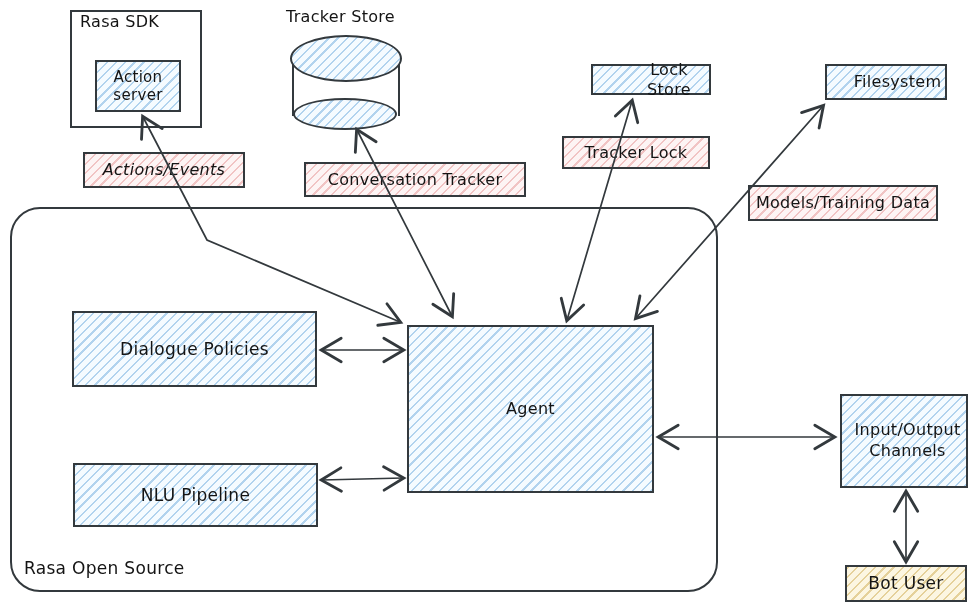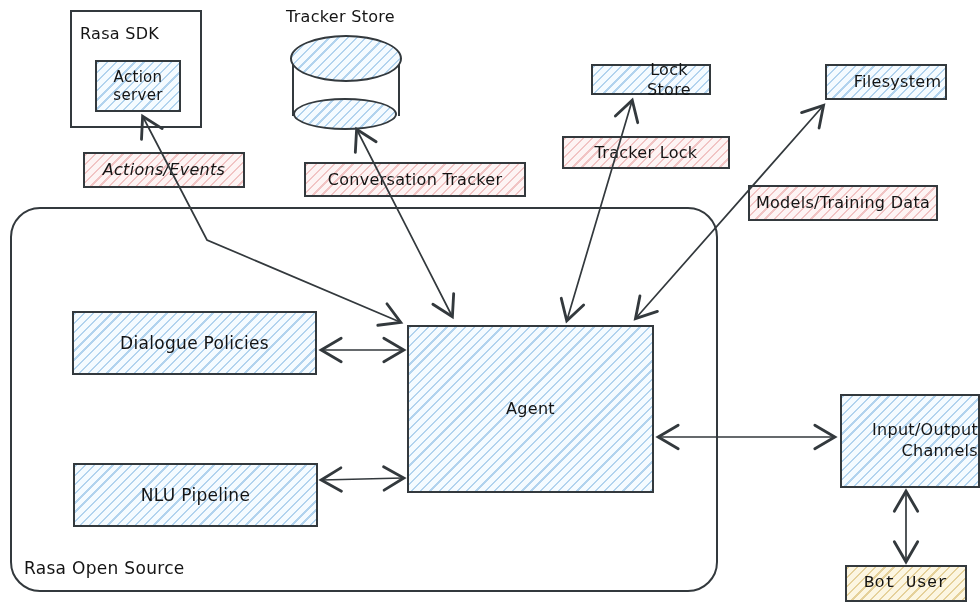--- a/index.html
+++ b/index.html
@@ -86,21 +86,21 @@
     left: 290px; top: 35px; width: 108px; height: 43px;
     border: 2px solid #33393d;
     border-radius: 50%;
     z-index: 3;
   }
   #arrow-layer {
     position: absolute; left: 0; top: 0;
     z-index: 10;
     pointer-events: none;
   }
-  #rasa-sdk-label { left: 80px; top: 24px; }
+  #rasa-sdk-label { left: 80px; top: 12px; }
   #tracker-store-label { left: 286px; top: 7px; }
   #rasa-open-source-label { left: 24px; top: 558px; font-size: 17px; }
 </style>
 </head>
 <body>
 
 <div id="canvas">
 
   <div id="rasa-open-source" class="abs"></div>
   <div id="rasa-open-source-label" class="free-label">Rasa Open Source</div>
@@ -114,35 +114,35 @@
 
   <div id="tracker-store-label" class="free-label">Tracker Store</div>
   <div class="abs cyl-body"></div>
   <div class="abs cyl-bottom hatch-blue"></div>
   <div class="abs cyl-top hatch-blue"></div>
 
   <div class="node hatch-pink" style="left:304px; top:162px; width:222px; height:35px;">Conversation Tracker</div>
 
   <div class="node hatch-blue" style="left:591px; top:64px; width:120px; height:31px;padding-left:36px;">Lock Store</div>
 
-  <div class="node hatch-pink" style="left:562px; top:136px; width:168px; height:33px;text-align:right;">Tracker Lock</div>
+  <div class="node hatch-pink" style="left:562px; top:136px; width:148px; height:33px;text-align:right;">Tracker Lock</div>
 
   <div class="node hatch-blue" style="left:825px; top:64px; width:122px; height:36px;padding-left:23px;">Filesystem</div>
 
   <div class="node hatch-pink" style="left:748px; top:185px; width:190px; height:36px;">Models/Training Data</div>
 
-  <div class="node hatch-blue" style="left:72px; top:311px; width:245px; height:64px; font-size:17px;">Dialogue Policies</div>
+  <div class="node hatch-blue" style="left:72px; top:311px; width:245px; height:76px; font-size:17px;">Dialogue Policies</div>
 
   <div class="node hatch-blue" style="left:73px; top:463px; width:245px; height:64px; font-size:17px;text-align:right;">NLU Pipeline</div>
 
   <div class="node hatch-blue" style="left:407px; top:325px; width:247px; height:168px;">Agent</div>
 
-  <div class="node hatch-blue" style="left:840px; top:394px; width:140px; height:94px; justify-content:flex-start; text-align:right; padding-left:7px; line-height:1.3;">Input/Output Channels</div>
+  <div class="node hatch-blue" style="left:840px; top:394px; width:128px; height:94px; justify-content:flex-start; text-align:center; padding-left:7px; line-height:1.3;">Input/Output Channels</div>
 
-  <div class="node hatch-yellow" style="left:845px; top:565px; width:122px; height:37px; font-size:17px;font-family:Liberation Mono, monospace;">Bot User</div>
+  <div class="node hatch-yellow" style="left:845px; top:565px; width:122px; height:37px; font-size:17px;">Bot User</div>
 
   <svg id="arrow-layer" width="980" height="608" viewBox="0 0 980 608">
     <defs>
       <marker id="ah" viewBox="-14 -9 16 18" markerWidth="30" markerHeight="30" refX="-0.5" refY="0" orient="auto-start-reverse" markerUnits="userSpaceOnUse">
         <path d="M-12,-7 L0,0 L-12,7" fill="none" stroke="#33393d" stroke-width="1.7" stroke-linecap="round"></path>
       </marker>
     </defs>
     <g fill="none" stroke="#33393d" stroke-width="1.7" stroke-linecap="round">
       <polyline points="143,117 207,240 400,322" marker-start="url(#ah)" marker-end="url(#ah)"></polyline>
       <line x1="357" y1="130" x2="452" y2="316" marker-start="url(#ah)" marker-end="url(#ah)"></line>

